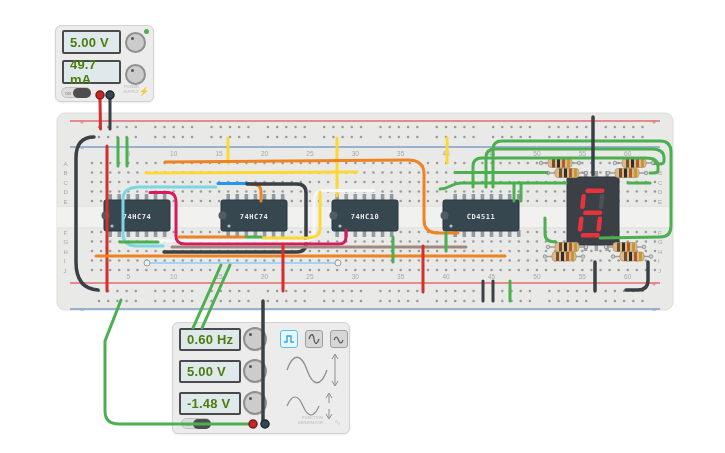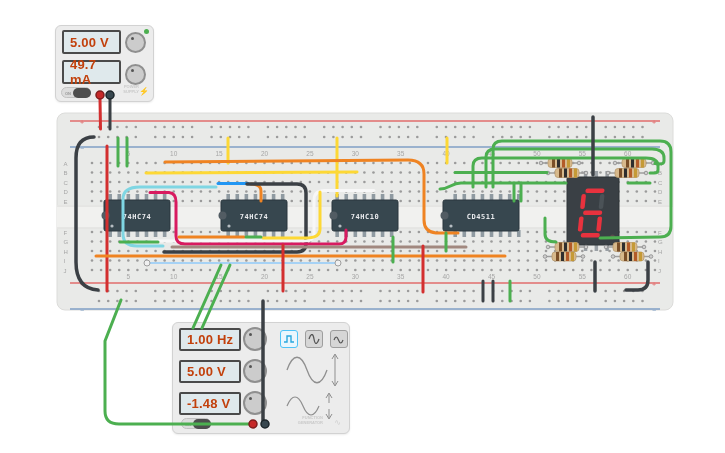--- a/index.html
+++ b/index.html
@@ -1,21 +1,21 @@
 <!DOCTYPE html>
 <html><head>
 <meta charset="utf-8">
 <style>
   html,body{margin:0;padding:0;background:#fff;}
   #stage{position:relative;width:725px;height:453px;background:#ffffff;overflow:hidden;
          font-family:"Liberation Sans",sans-serif;}
   .devbox{position:absolute;background:#ececec;border:1px solid #d2d2d2;border-radius:6px;
           box-shadow:0 1px 2px rgba(0,0,0,0.08);z-index:1;}
   .lcd{position:absolute;background:#dfe9ec;border:2px solid #4a4a4a;border-radius:2px;
-       color:#c2410c;font-weight:bold;font-size:13px;display:flex;align-items:center;
+       color:#4d7c0f;font-weight:bold;font-size:13px;display:flex;align-items:center;
        padding-left:6px;box-sizing:border-box;letter-spacing:0.2px;}
   .knob{position:absolute;border-radius:50%;background:#cccccc;border:2px solid #8f8f8f;
         box-sizing:border-box;}
   .knob .ind{position:absolute;width:3px;height:3px;border-radius:50%;background:#555;
         left:22%;top:18%;}
   .toggle{position:absolute;width:30px;height:11px;background:#dcdcdc;border:1px solid #c2c2c2;
         border-radius:6px;box-sizing:border-box;}
   .toggle .lab{position:absolute;left:3px;top:3px;font-size:4px;color:#9a9a9a;font-weight:bold;}
   .toggle .tknob{position:absolute;left:11px;top:0px;width:18px;height:10px;background:#4e4e4e;
         border-radius:5px;}
@@ -52,21 +52,21 @@
     </div>
     <div class="brand" style="right:14px;bottom:7px;">
       <div>POWER</div>
       <div>SUPPLY</div>
     </div>
     <div class="brandglyph" style="right:4px;bottom:5px;">⚡</div>
   </div>
 
   <div class="devbox" style="left:172px;top:322px;width:176px;height:110px;">
     <div class="lcd" style="left:6px;top:5px;width:62px;height:23px;">
-      <span>1.00 Hz</span>
+      <span>0.60 Hz</span>
     </div>
     <div class="lcd" style="left:6px;top:37px;width:62px;height:23px;">
       <span>5.00 V</span>
     </div>
     <div class="lcd" style="left:6px;top:69px;width:62px;height:23px;">
       <span>-1.48 V</span>
     </div>
     <div class="knob" style="left:70px;top:4px;width:24px;height:24px;">
         <div class="ind"></div>
       </div>

